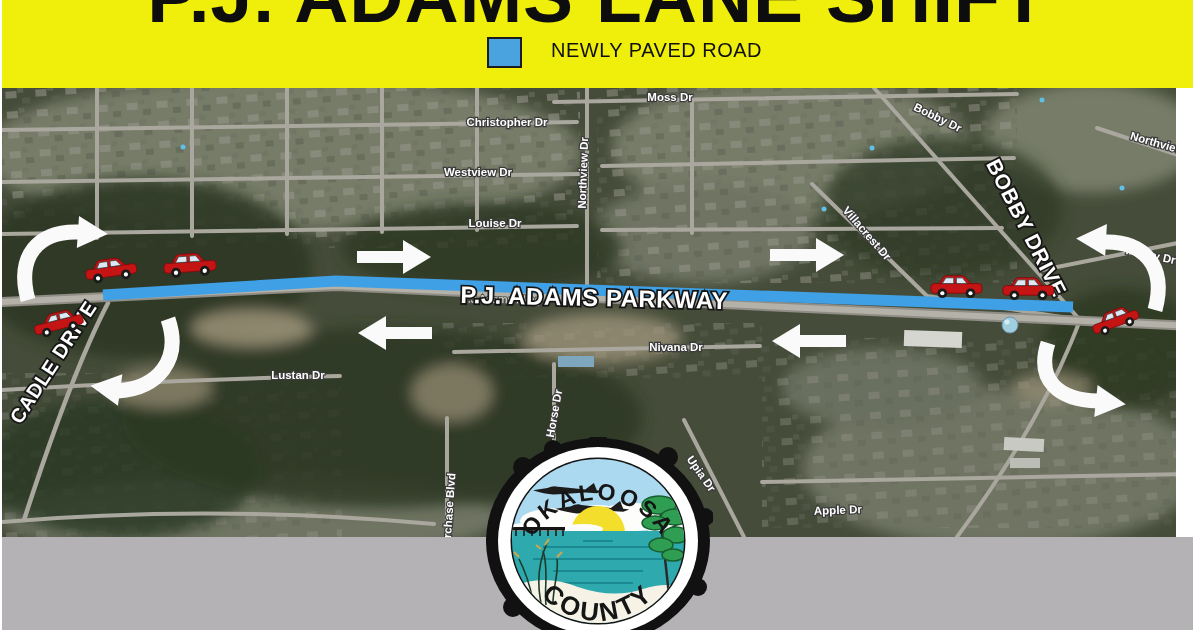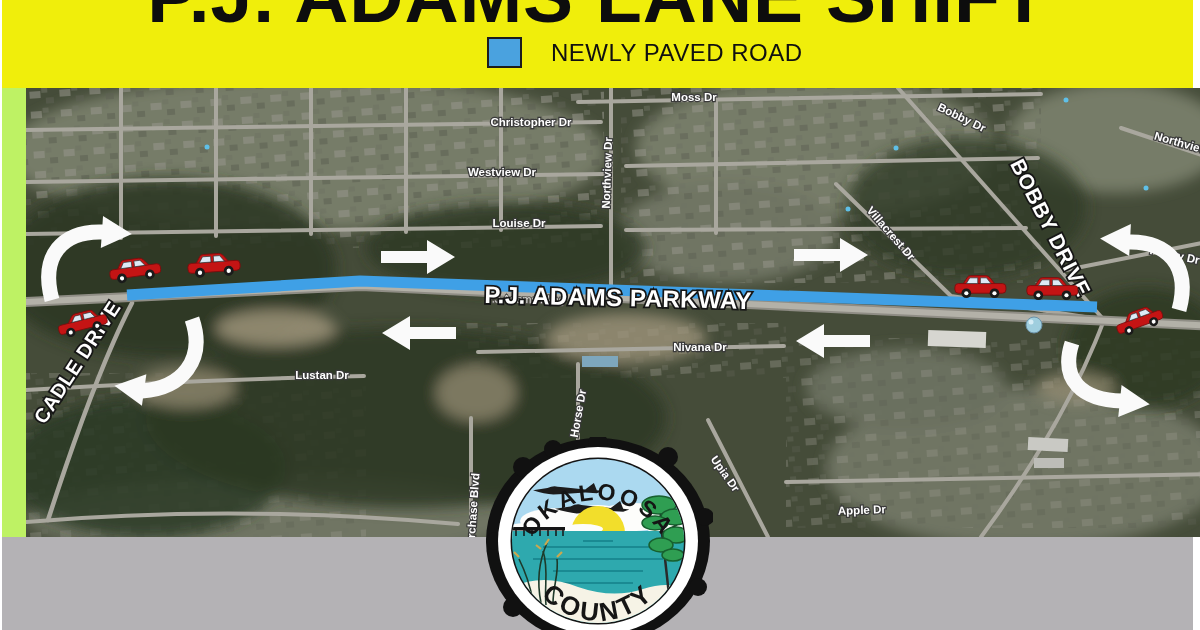--- a/index.html
+++ b/index.html
@@ -7,26 +7,26 @@
           font-family:"Liberation Sans","DejaVu Sans",sans-serif; }
 
   
   .banner { position:absolute; left:2px; top:0; width:1191px; height:88px;
             background:#F0EE0B; overflow:hidden; }
   .title  { position:absolute; top:-41px; left:0; width:100%; text-align:center;
             font-size:75px; font-weight:bold; color:#0d0d0d; letter-spacing:1px;
             line-height:1; white-space:nowrap; }
   .swatch { position:absolute; left:485px; top:37px; width:35px; height:31px;
             background:#4AA2DF; border:2px solid #1c1c1c; box-sizing:border-box; }
-  .legend-label { position:absolute; left:549px; top:39px; font-size:24px;
+  .legend-label { position:absolute; left:549px; top:39px; font-size:20px;
             color:#101010; letter-spacing:0.5px; }
 
   
   .map    { position:absolute; left:2px; top:88px; width:1174px; height:449px;
-            background:#bef264; overflow:hidden;padding-left:24px; }
+            background:#84cc16; overflow:hidden; }
   .map svg { display:block; }
   .map text { font-family:"Liberation Sans","DejaVu Sans",sans-serif; }
   .lbl    { font-size:11.5px; fill:#ffffff; stroke:#3a3a3a; stroke-width:2.4px;
             paint-order:stroke; font-weight:bold; }
   .faint  { font-size:11px; fill:#e3e3e0; stroke:#55534e; stroke-width:2px;
             paint-order:stroke; }
   .biglbl { fill:#ffffff; stroke:#161616; stroke-width:3.5px; paint-order:stroke;
             font-weight:bold; letter-spacing:0.5px; }
 
   

